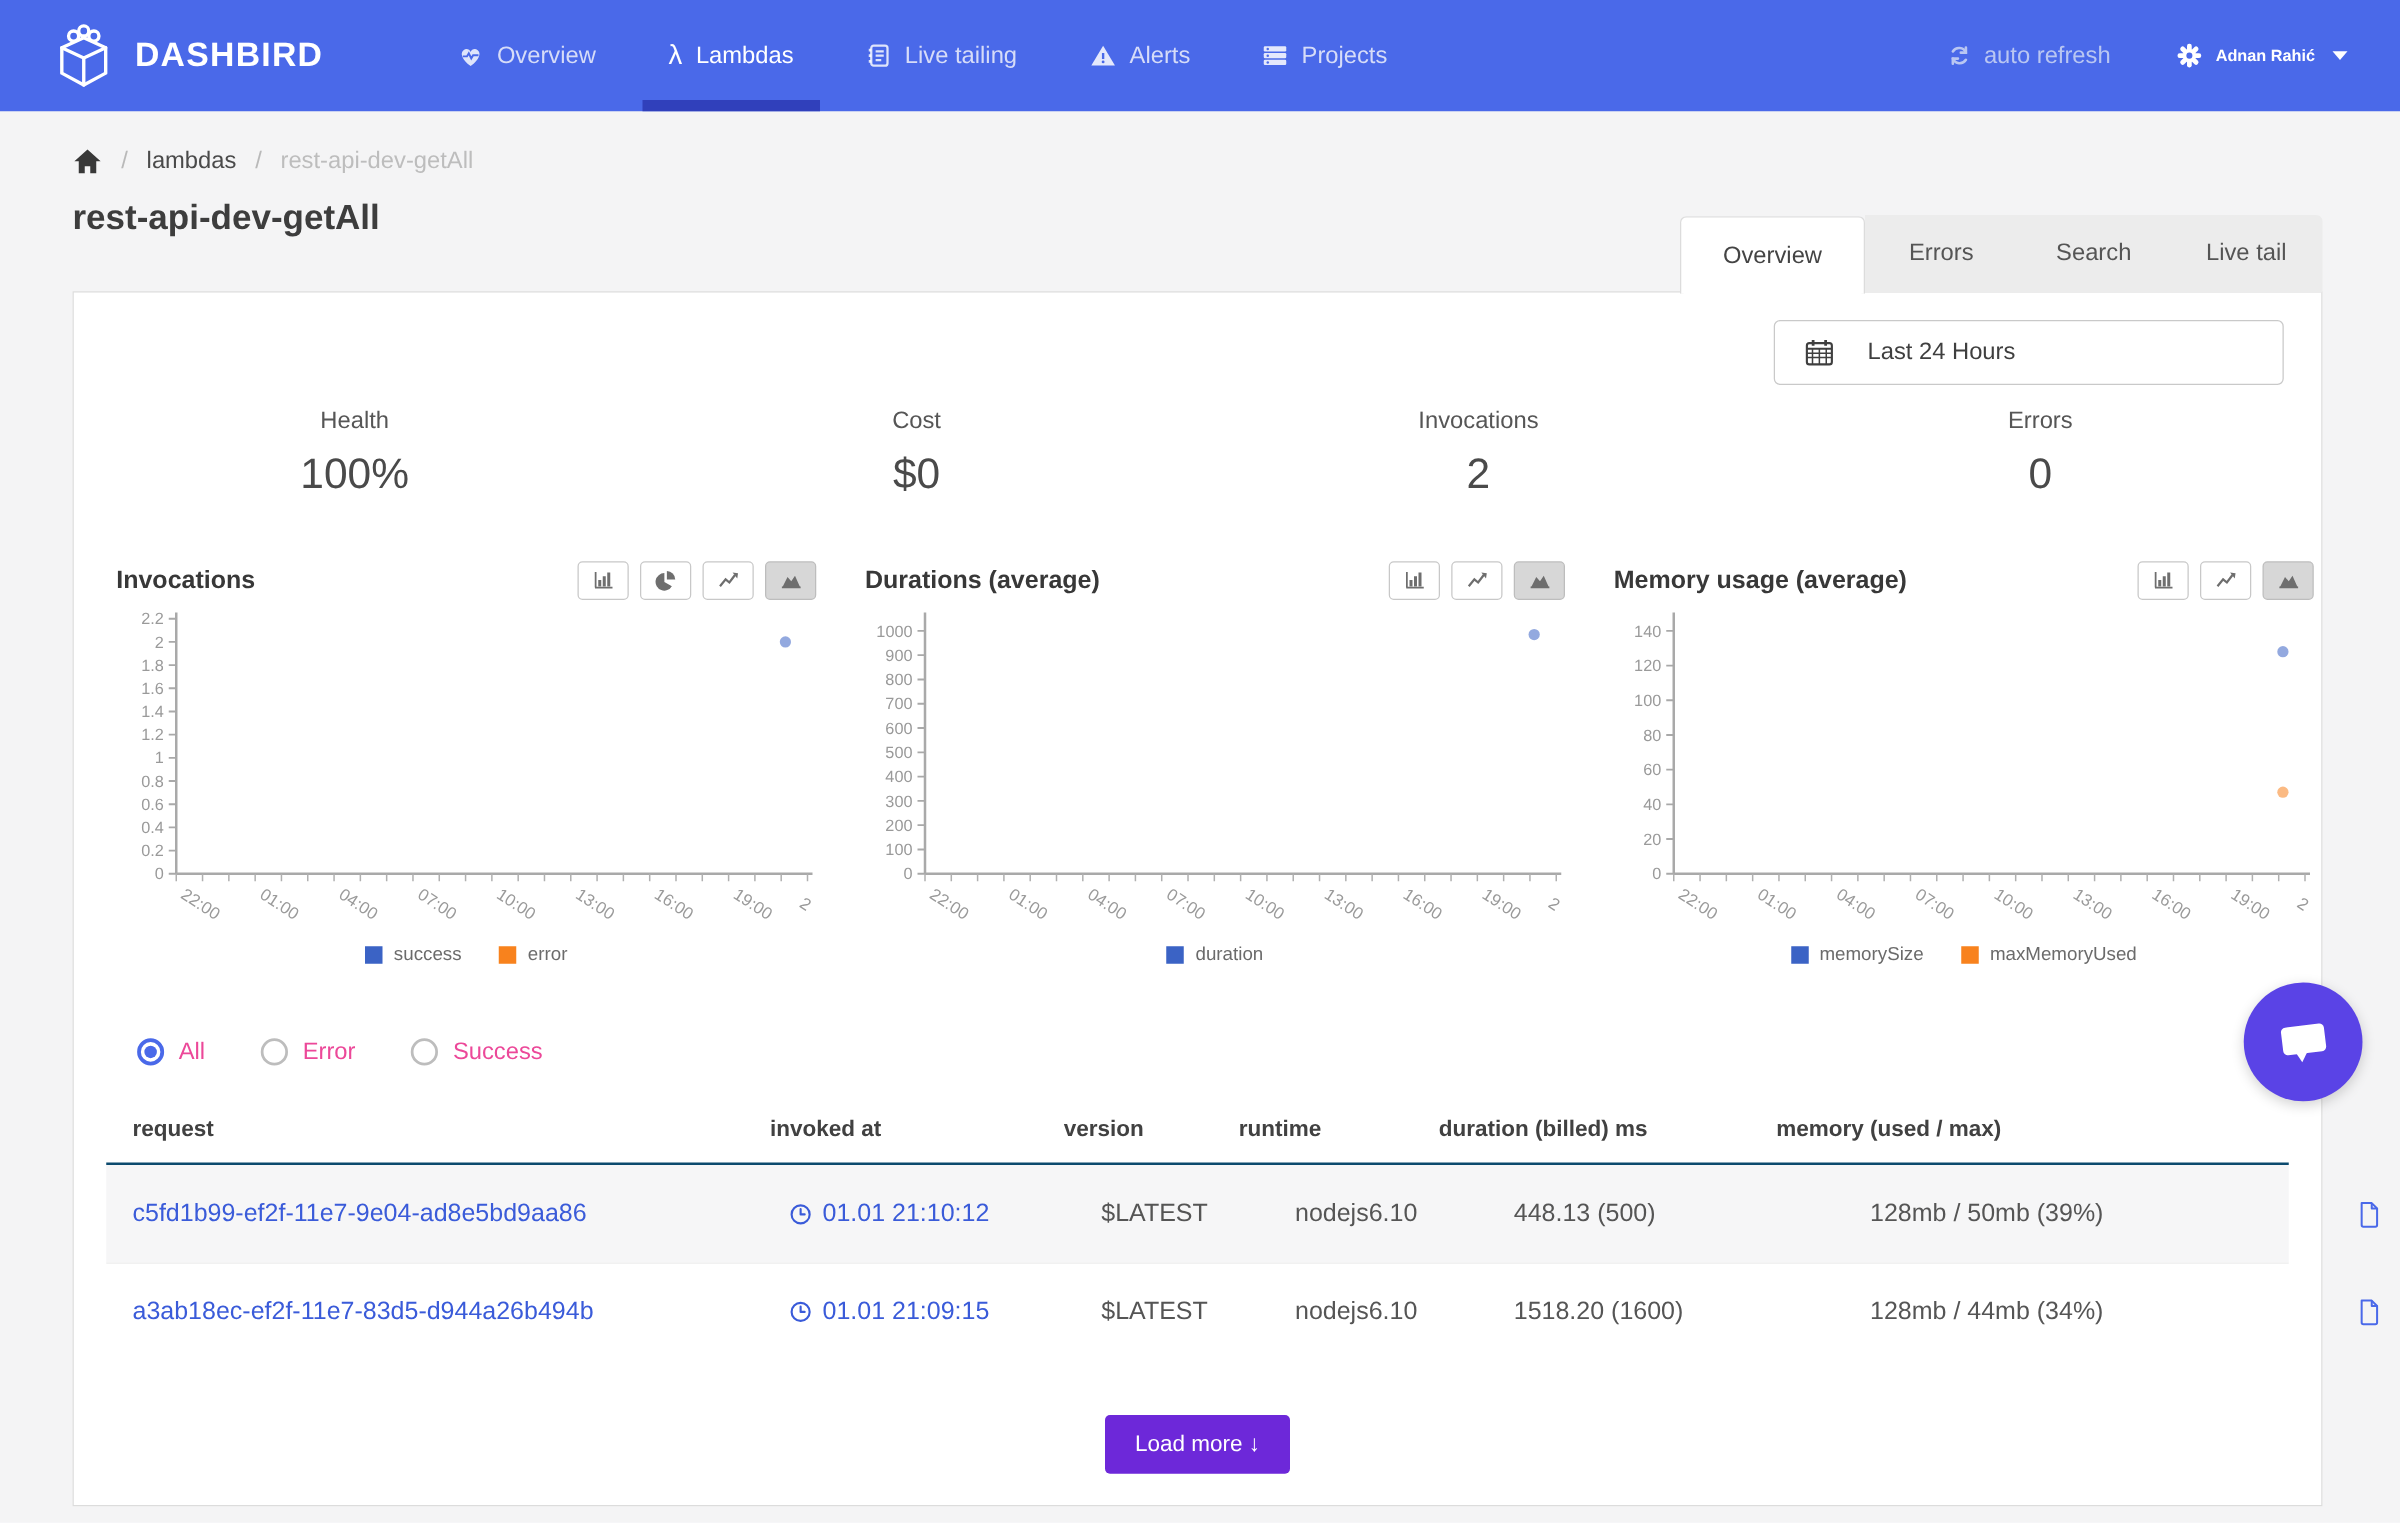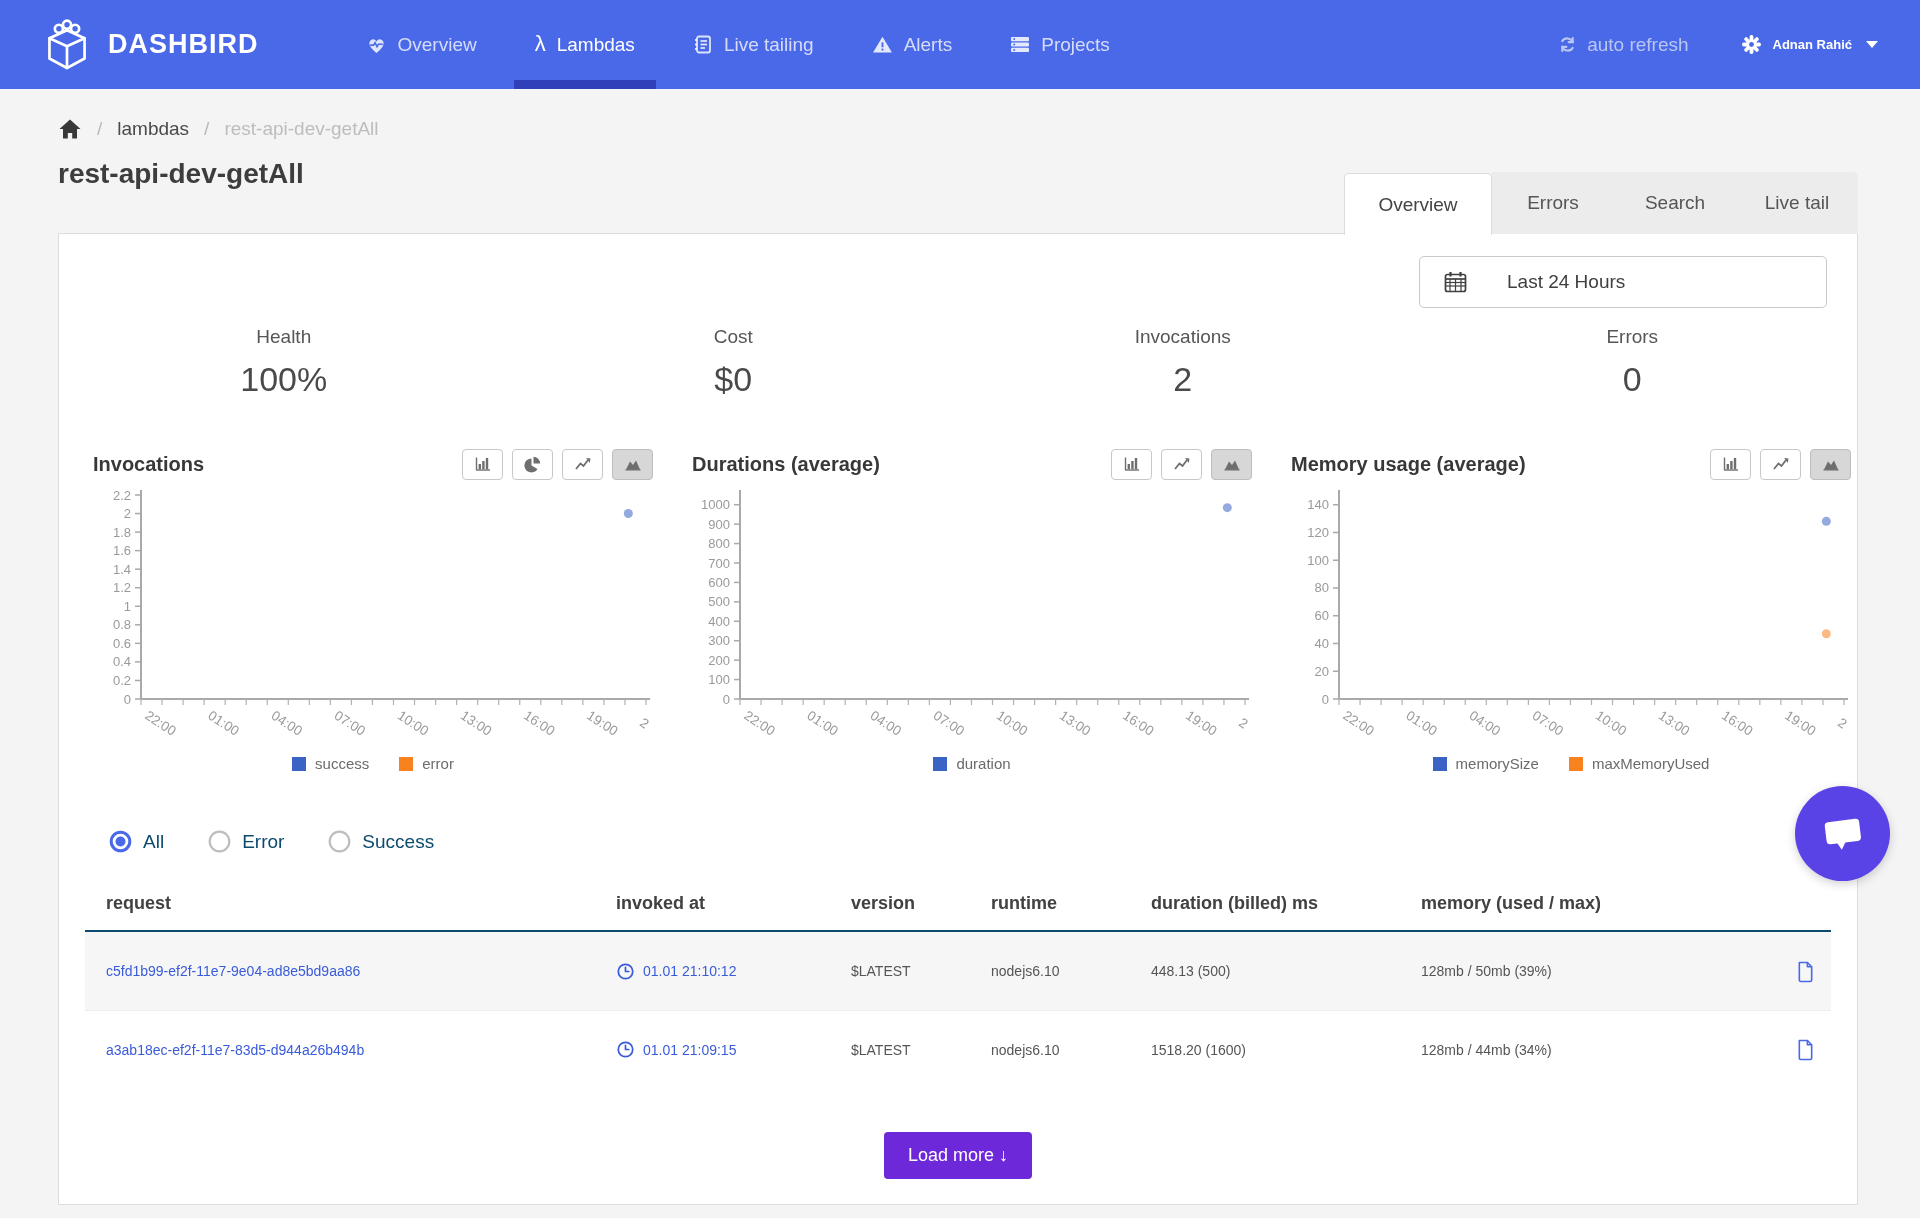--- a/index.html
+++ b/index.html
@@ -41,21 +41,21 @@
                 font-size:19px; color:#444; position:relative; top:1px; z-index:4; cursor:pointer; }
   .tab-strip { width:366px; background:#ececec; border-radius:0 5px 0 0; display:flex; }
   .tab { flex:1; display:flex; align-items:center; justify-content:center; font-size:19px;
          color:#555; cursor:pointer; }
 
   
   .card { position:absolute; top:233px; left:58px; width:1800px; height:972px;
           background:#fff; border:1px solid #dcdcdc; }
   .range-btn { position:absolute; top:22px; right:30px; width:408px; height:52px;
                border:1px solid #c9c9c9; border-radius:5px; background:#fff; display:flex;
-               align-items:center; padding-left:24px; gap:40px; font-size:19px; color:#3f3f3f;
+               align-items:center; padding-left:24px; gap:27px; font-size:19px; color:#3f3f3f;
                cursor:pointer; }
 
   
   .stats { display:grid; grid-template-columns:repeat(4,1fr); margin-top:92px; text-align:center; }
   .stat-label { font-size:19px; color:#565656; }
   .stat-value { font-size:34px; color:#4a4a4a; margin-top:12px; }
 
   
   .charts { display:flex; gap:39px; margin:44px 36px 0 34px; }
   .chart { width:560px; }
@@ -65,29 +65,29 @@
   .cbtn { width:41px; height:31px; border:1px solid #c8c8c8; border-radius:4px; background:#fff;
           display:flex; align-items:center; justify-content:center; cursor:pointer; }
   .cbtn.active { background:#d7d7d7; border-color:#bdbdbd; }
   .legend { display:flex; justify-content:center; align-items:center; gap:30px; margin-top:2px;
             font-size:15px; color:#6b6b6b; }
   .legend-item { display:flex; align-items:center; gap:9px; }
   .legend-sq { width:14px; height:14px; display:inline-block; }
 
   
   .filters { display:flex; align-items:center; gap:44px; margin:58px 0 0 50px; }
-  .radio-opt { display:flex; align-items:center; gap:11px; font-size:19px; color:#0c4a6e; cursor:pointer; }
+  .radio-opt { display:flex; align-items:center; gap:11px; font-size:19px; color:#ec4899; cursor:pointer; }
 
   
   .table { margin:40px 26px 0 26px; }
   .t-head { display:grid; grid-template-columns:510px 235px 140px 160px 270px 375px 1fr;
             padding:0 20px 16px 21px; border-bottom:2px solid #0c4a6e;
             font-size:18px; font-weight:bold; color:#414141; }
   .t-row { display:grid; grid-template-columns:510px 235px 140px 160px 270px 375px 1fr;
-           padding:0 20px 0 21px; height:78px; align-items:center; font-size:14px; color:#555; }
+           padding:0 20px 0 21px; height:78px; align-items:center; font-size:20px; color:#555;gap:15px; }
   .t-row.shade { background:#f6f6f7; }
   .t-row + .t-row { border-top:1px solid #ededed; }
   .cell-link { color:#3a5bd9; cursor:pointer; display:flex; align-items:center; gap:8px; }
   .doc-cell { display:flex; justify-content:flex-end; padding-right:18px; }
   .doc-btn { cursor:pointer; display:flex; }
 
   
   .load-more { display:block; margin:44px auto 0; background:#6d28d9; color:#fff; border:none;
                border-radius:4px; font-size:18px; padding:13px 24px; cursor:pointer;
                font-family:"Liberation Sans", sans-serif; }

